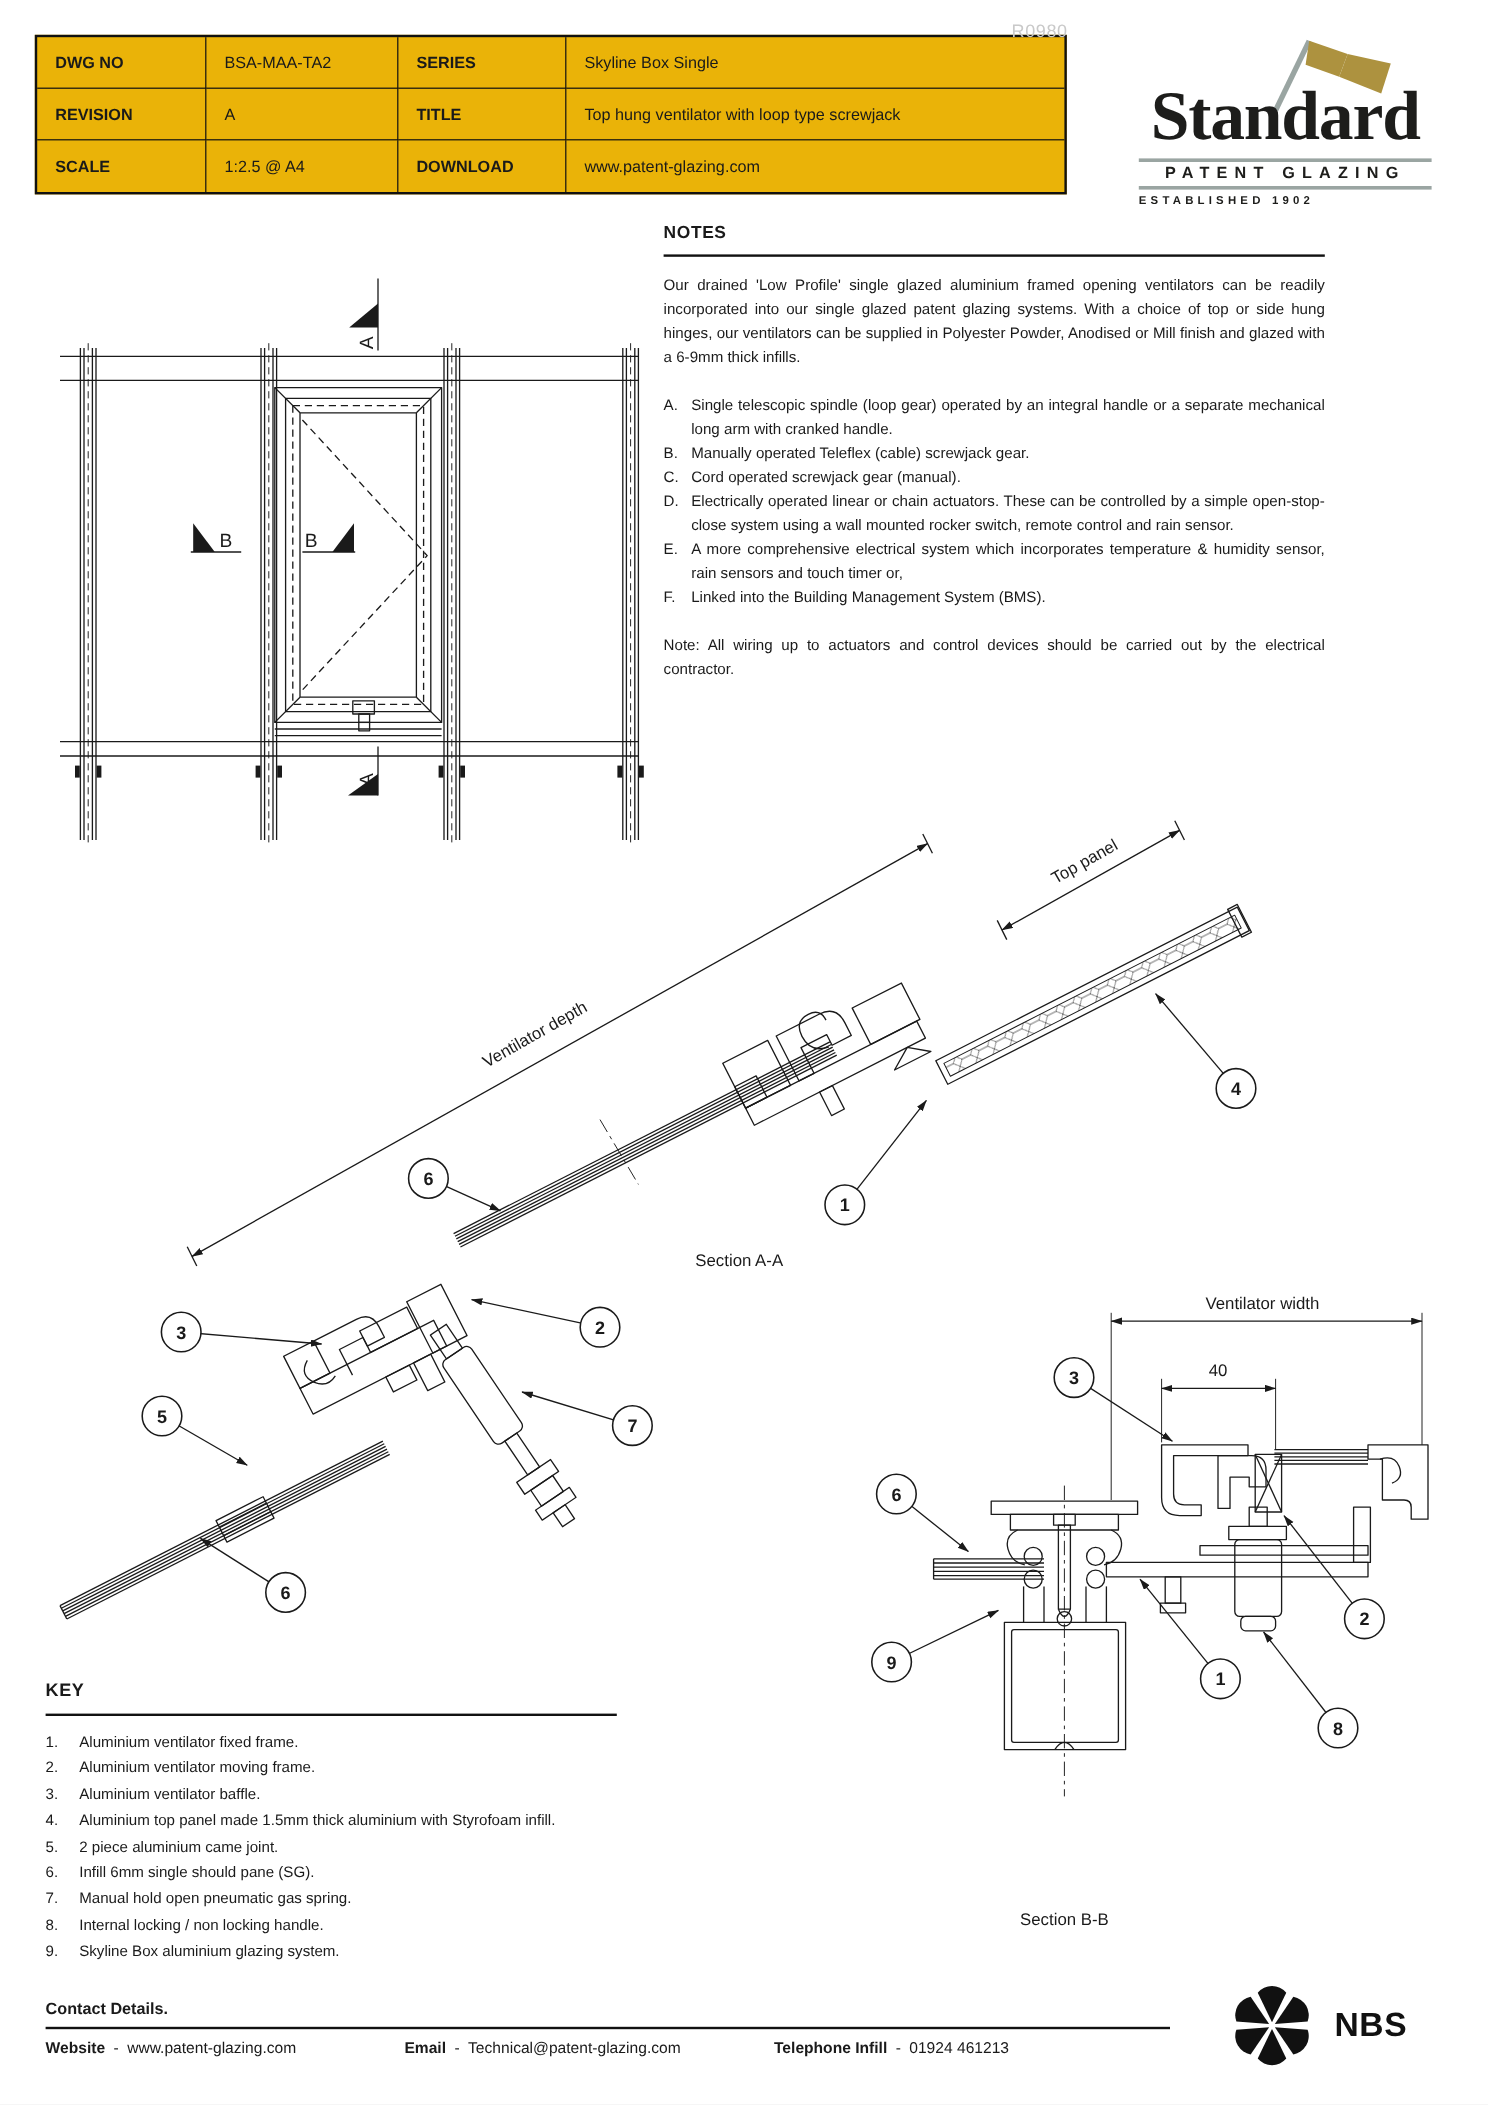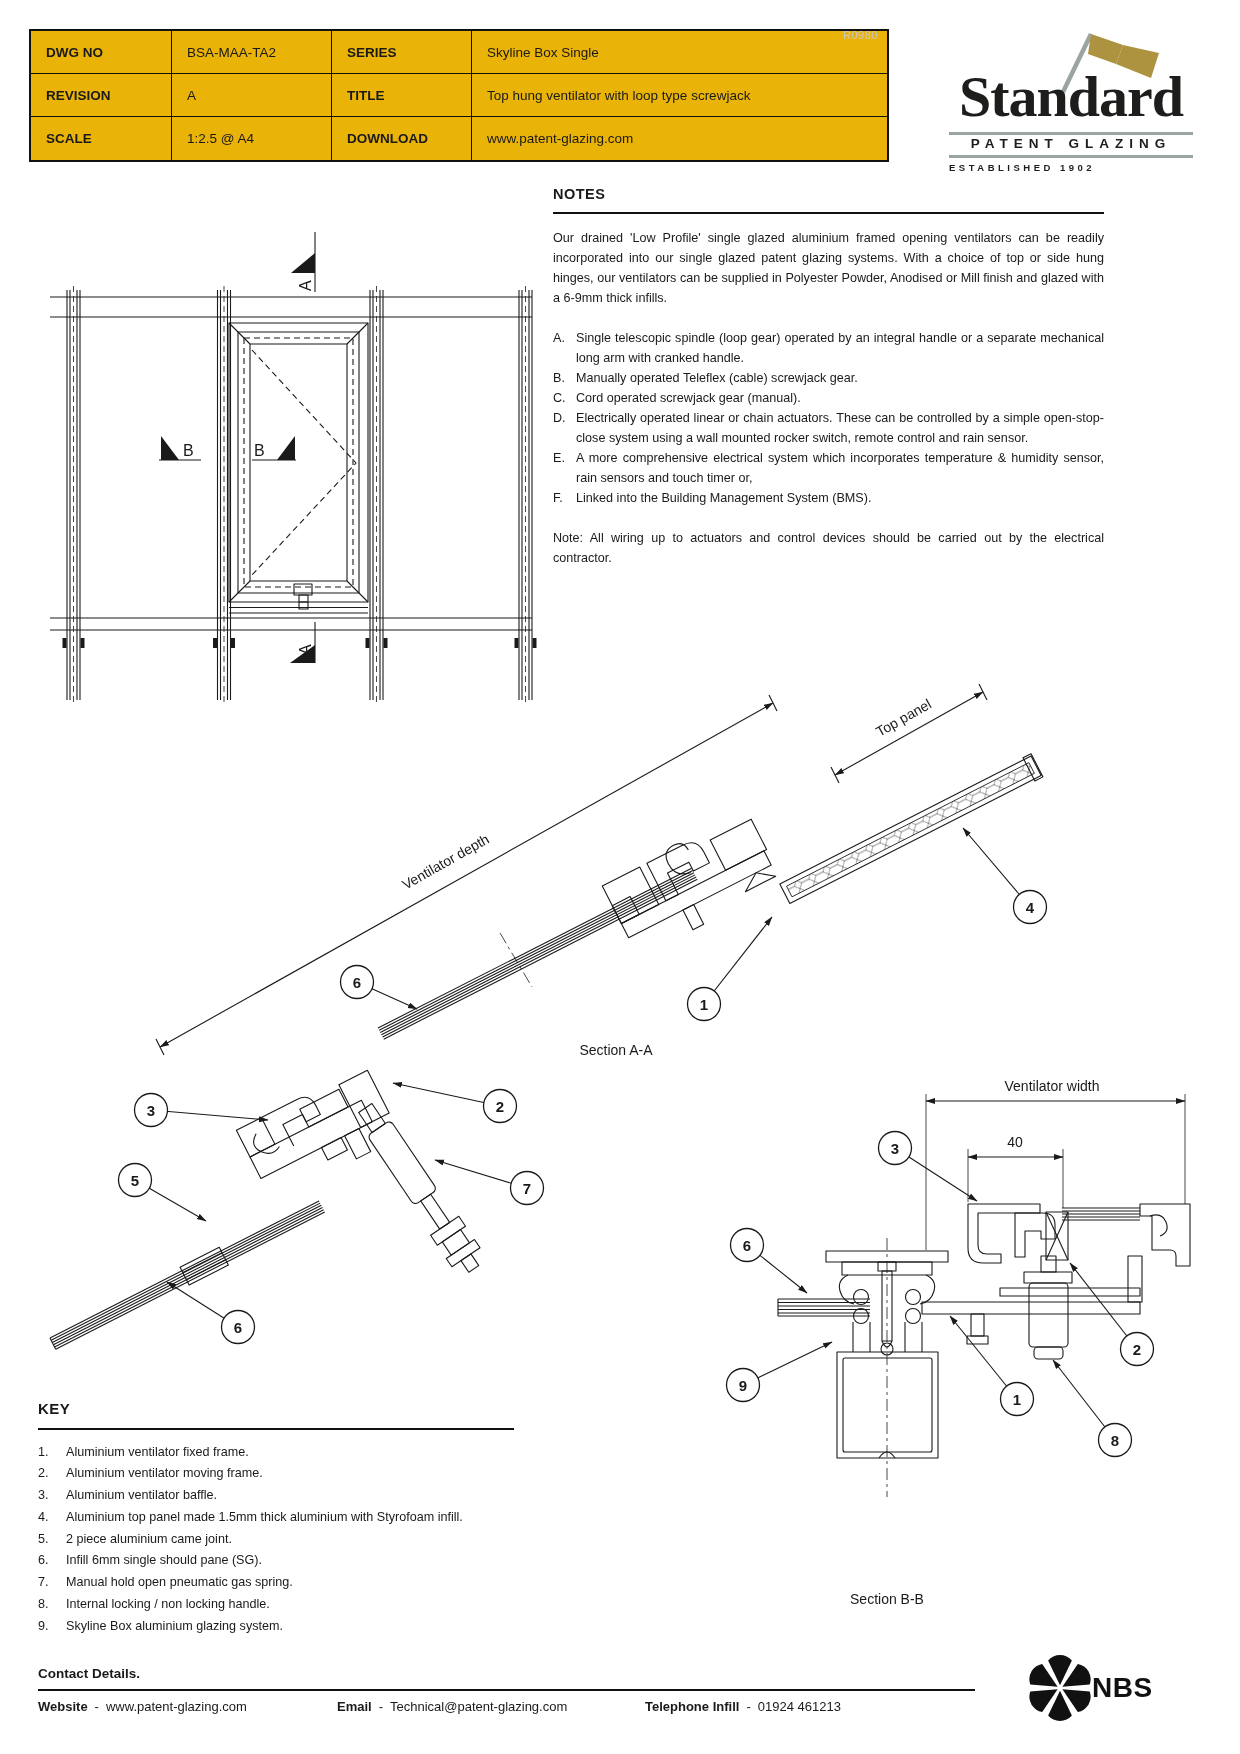--- a/index.html
+++ b/index.html
@@ -8,21 +8,21 @@
 
   
   .tb{position:absolute;left:29px;top:29px;width:856px;border:2px solid #111;
       display:grid;grid-template-columns:141px 160px 140px 415px;grid-auto-rows:43px;background:#eab308;}
   .tb .c{border-right:1.4px solid #111;border-bottom:1.4px solid #111;display:flex;align-items:center;
          padding-left:15px;font-size:13.5px;white-space:nowrap;overflow:hidden;}
   .tb .c.last{border-right:none;}
   .tb .c.brow{border-bottom:none;}
   .tb .lab{font-weight:bold;}
 
-  .watermark{position:absolute;left:843px;top:29px;font-size:11px;color:#c9c9c9;letter-spacing:.5px;}
+  .watermark{position:absolute;left:843px;top:18px;font-size:15px;color:#c9c9c9;letter-spacing:.5px;}
 
   
   .logo{position:absolute;left:925px;top:24px;width:292px;height:150px;}
   .logo .word{position:absolute;left:0;top:44px;width:292px;text-align:center;
               font-family:"Liberation Serif",serif;font-weight:bold;font-size:58px;line-height:1;
               letter-spacing:-1px;color:#1d1d1b;}
   .logo .bar{position:absolute;left:24px;width:244px;height:2.5px;background:#9aa5a2;}
   .logo .pg{position:absolute;left:24px;top:112px;width:244px;text-align:center;font-weight:bold;
             font-size:13.5px;letter-spacing:6px;color:#1d1d1b;white-space:nowrap;}
   .logo .est{position:absolute;left:24px;top:138px;width:244px;text-align:left;font-weight:bold;
@@ -50,21 +50,21 @@
   
   .contact{position:absolute;left:38px;top:1666px;width:937px;}
   .contact h3{margin:0 0 8px 0;font-size:13.5px;}
   .crow{position:relative;height:20px;margin-top:8px;font-size:13px;}
   .cg{position:absolute;top:0;white-space:nowrap;}
   .cg b{margin-right:7px;}
   .cg .dash{margin-right:7px;}
   .g1{left:0;} .g2{left:299px;} .g3{left:607px;}
 
   
-  .nbs{position:absolute;left:1028px;top:1654px;display:flex;align-items:center;gap:0;}
+  .nbs{position:absolute;left:1028px;top:1654px;display:flex;align-items:center;gap:20px;}
   .nbs .nbstxt{font-weight:800;font-size:28px;letter-spacing:.5px;color:#111;}
 
   
   svg.draw{position:absolute;left:0;top:180px;}
   svg.draw .s{stroke:#1a1a1a;stroke-width:1.1;fill:none;stroke-linejoin:round;}
   svg.draw .thin{stroke:#1a1a1a;stroke-width:.8;fill:none;}
   svg.draw .f{fill:#1a1a1a;stroke:none;}
   svg.draw .dash{stroke-dasharray:6 4;}
   svg.draw .cdash{stroke-dasharray:12 4 3 4;}
   svg.draw text{font-family:"Liberation Sans",sans-serif;fill:#1a1a1a;}

